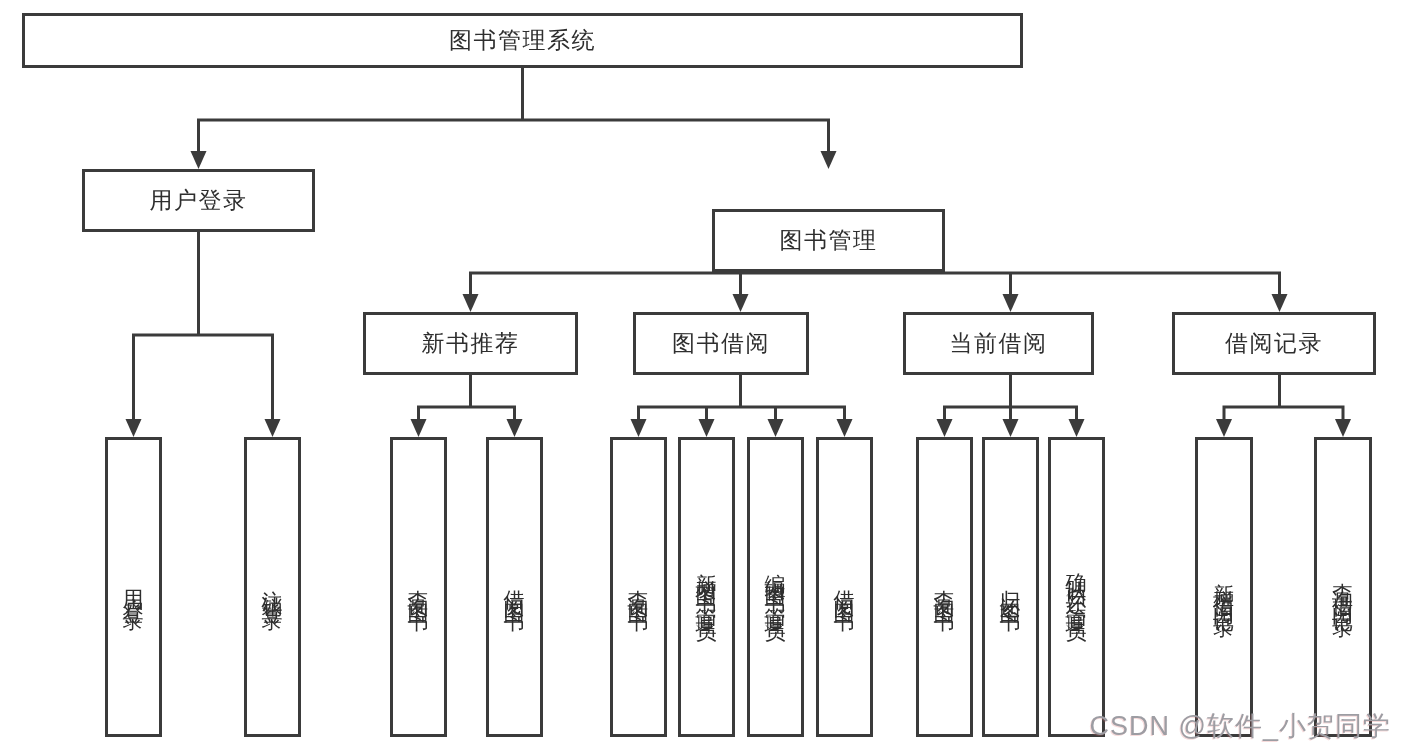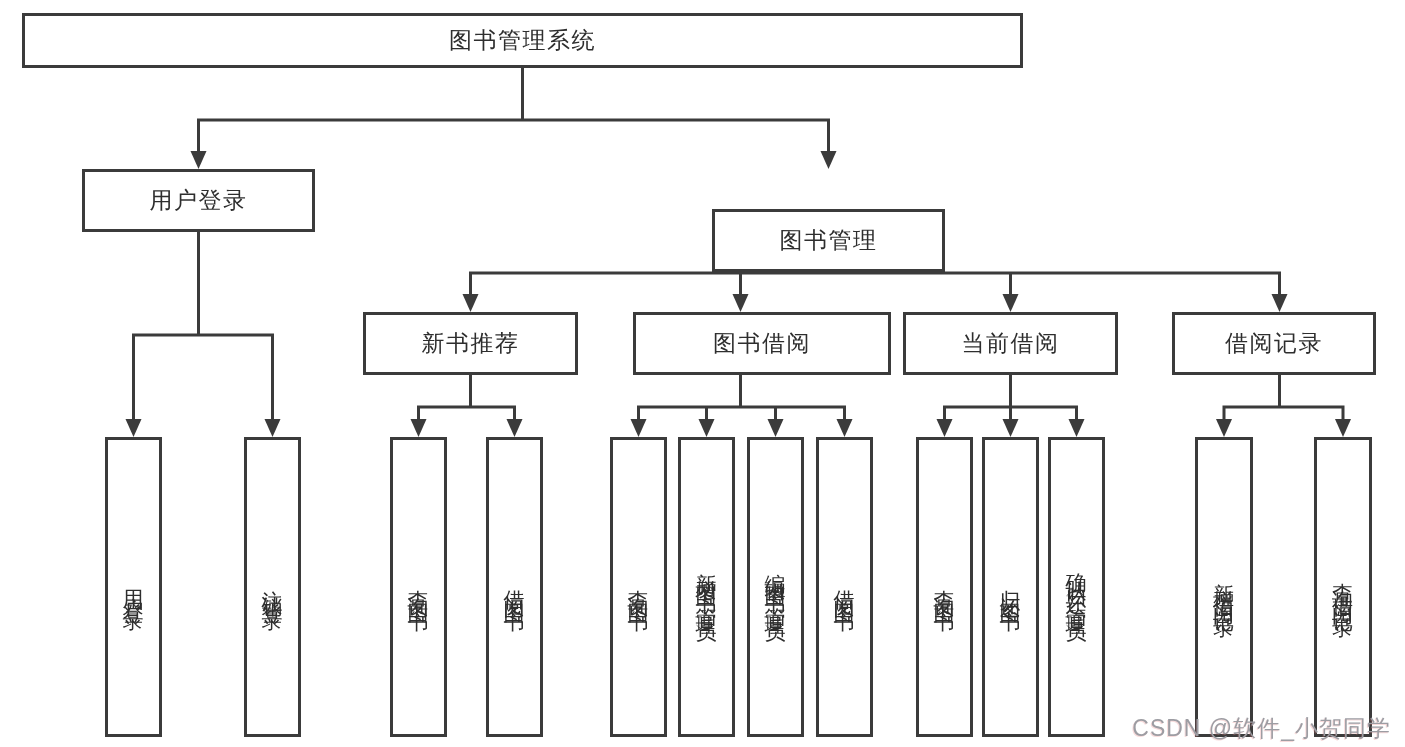--- a/index.html
+++ b/index.html
@@ -16,21 +16,21 @@
     display:flex; align-items:center; justify-content:center;
     color:#2e2e2e;
   }
   .h-node { font-size:23px; letter-spacing:1.5px; white-space:nowrap; }
   .v-node .v-text {
     writing-mode:vertical-lr; text-orientation:mixed;
     font-size:21px; letter-spacing:7px; line-height:1;
   }
   .watermark {
     position:absolute; right:14px; bottom:3px;
-    font-size:23px; color:#9d9da3; letter-spacing:1px;
+    font-size:27px; color:#9d9da3; letter-spacing:1px;
     text-shadow:-1px 1px 0 rgba(222,110,110,0.25);
     z-index:5; white-space:nowrap;
   }
 </style>
 </head>
 <body style="--line: #3b3b3b;">
 
 <svg id="connector-svg" viewBox="0 0 1405 747" xmlns="http://www.w3.org/2000/svg">
     <g stroke="#3b3b3b" stroke-width="3" fill="none" stroke-linecap="square">
       <path d="M 522.5 68 V 120 M 198.5 120 H 828.5 M 198.5 120 V 155 M 828.5 120 V 155 M 198.5 232 V 335 M 133.5 335 H 272.5 M 133.5 335 V 423 M 272.5 335 V 423 M 828.5 232 V 273 M 470.5 273 H 1279.5 M 470.5 273 V 298 M 740.5 273 V 298 M 1010.5 273 V 298 M 1279.5 273 V 298 M 470.5 375 V 407 M 418.5 407 H 514.5 M 418.5 407 V 423 M 514.5 407 V 423 M 740.5 375 V 407 M 638.5 407 H 844.5 M 638.5 407 V 423 M 706.5 407 V 423 M 775.5 407 V 423 M 844.5 407 V 423 M 1010.5 375 V 407 M 944.5 407 H 1076.5 M 944.5 407 V 423 M 1010.5 407 V 423 M 1076.5 407 V 423 M 1279.5 375 V 407 M 1224 407 H 1343 M 1224 407 V 423 M 1343 407 V 423"></path>
@@ -65,24 +65,24 @@
 <div class="node h-node" style="left:82px; top:169px; width:233px; height:63px;">
   <span>用户登录</span>
 </div>
 <div class="node h-node" style="left:712px; top:169px; width:233px; height:63px;margin-top:40px;">
   <span>图书管理</span>
 </div>
 
 <div class="node h-node" style="left:363px; top:312px; width:215px; height:63px;text-align:center;">
   <span>新书推荐</span>
 </div>
-<div class="node h-node" style="left:633px; top:312px; width:258px; height:63px;">
+<div class="node h-node" style="left:633px; top:312px; width:176px; height:63px;">
   <span>图书借阅</span>
 </div>
-<div class="node h-node" style="left:903px; top:312px; width:215px; height:63px;">
+<div class="node h-node" style="left:903px; top:312px; width:191px; height:63px;">
   <span>当前借阅</span>
 </div>
 <div class="node h-node" style="left:1172px; top:312px; width:204px; height:63px;">
   <span>借阅记录</span>
 </div>
 
 <div class="node v-node" style="left:105px; top:437px; width:57px; height:300px;">
   <span class="v-text">用户登录</span>
 </div>
 <div class="node v-node" style="left:244px; top:437px; width:57px; height:300px;">

